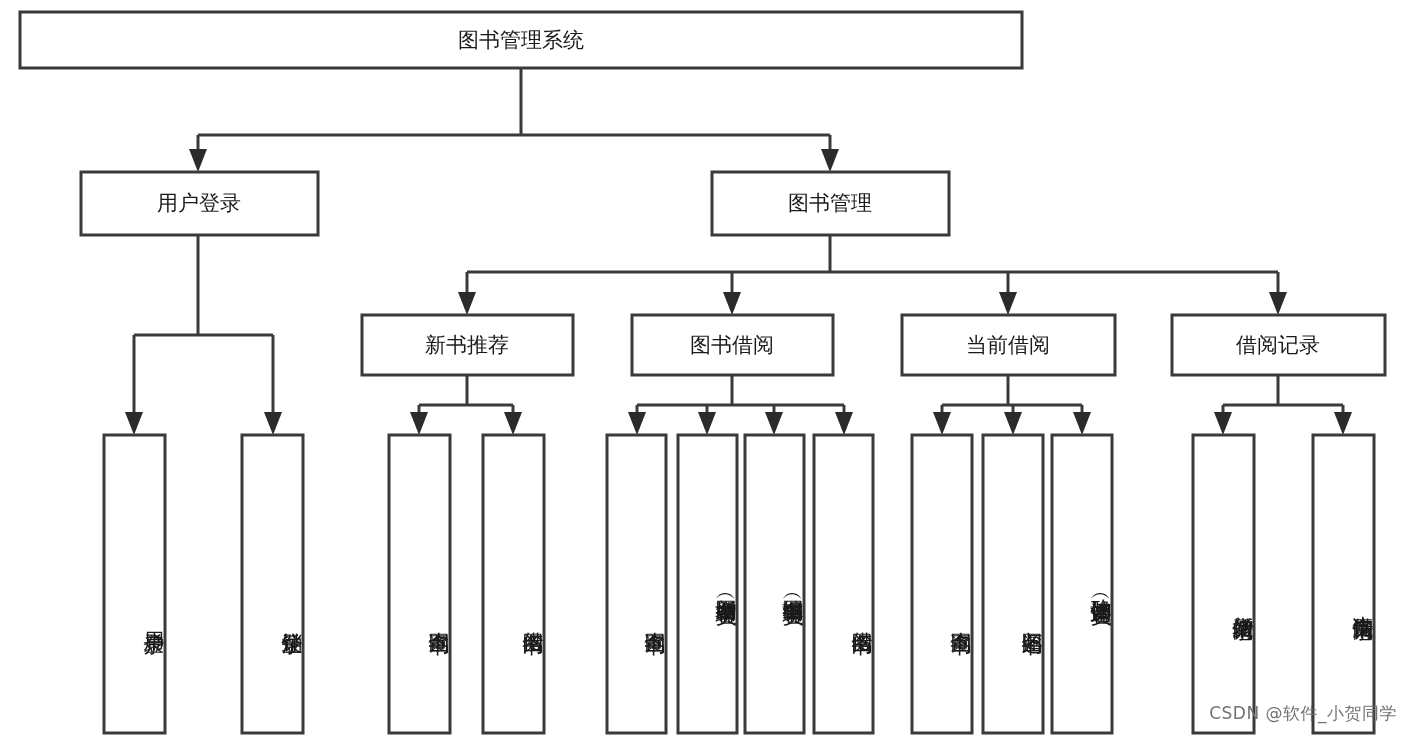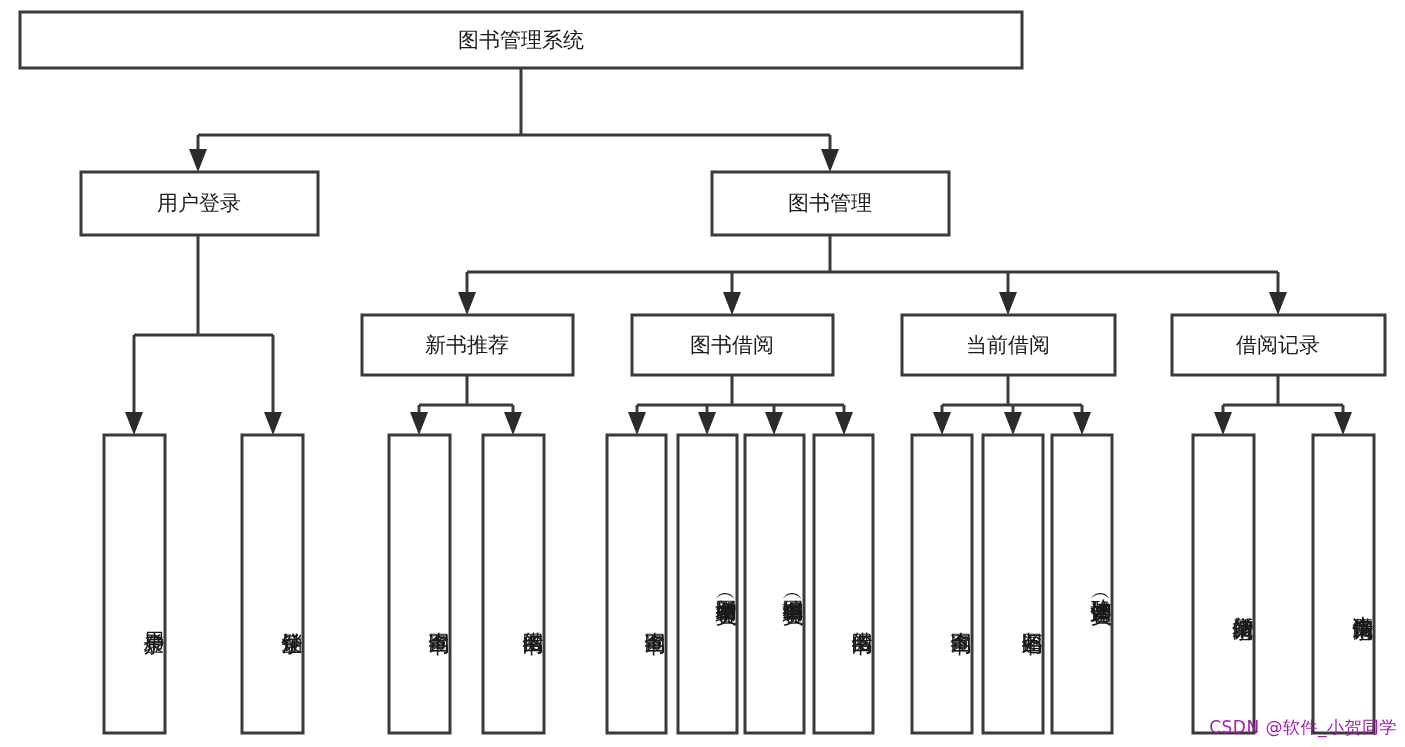--- a/index.html
+++ b/index.html
@@ -58,24 +58,24 @@
     font-size: 21px;
     line-height: 1.05;
     color: #1a1a1a;
     letter-spacing: 1px;
     white-space: nowrap;
     pointer-events: none;
   }
   .watermark {
     position: absolute;
     right: 8px;
-    bottom: 8px;
+    bottom: 22px;
     font-family: "DejaVu Sans", "Liberation Sans", sans-serif;
     font-size: 17px;
-    color: #a21caf;
+    color: #737373;
     letter-spacing: 0.5px;
     white-space: nowrap;
   }
 </style>
 </head>
 <body>
 
 <div id="diagram-root">
 
   <svg class="canvas" viewBox="0 0 1405 747">

